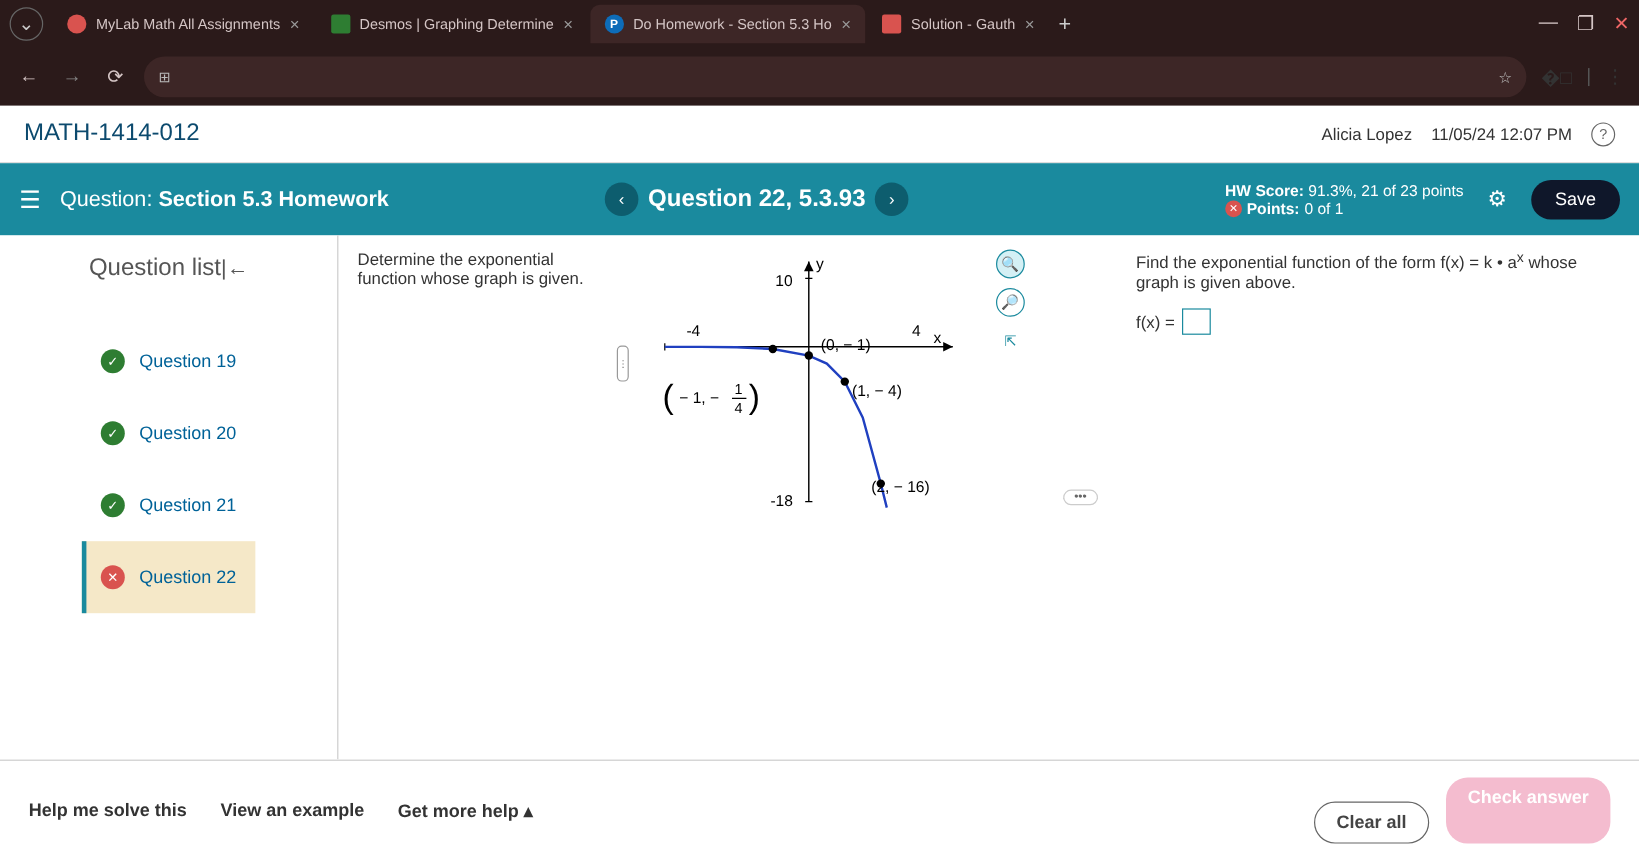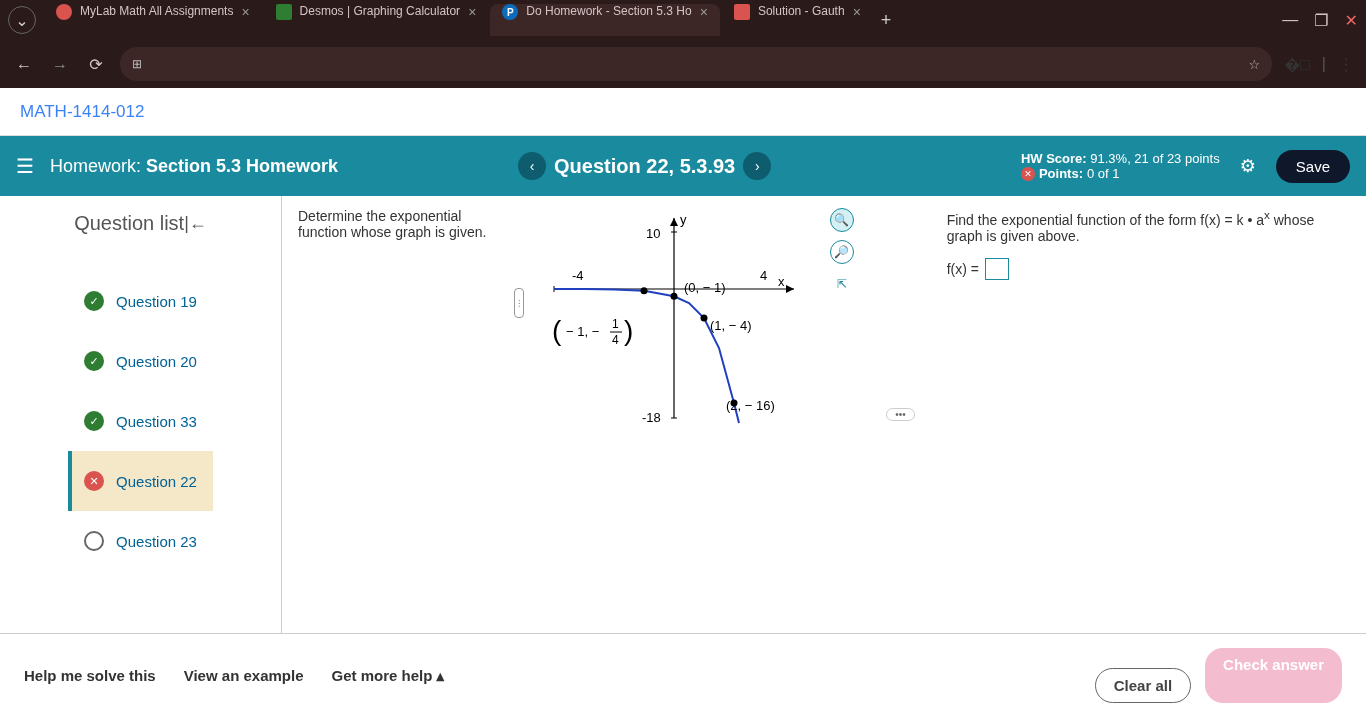--- a/index.html
+++ b/index.html
@@ -1,36 +1,36 @@
 <!DOCTYPE html>
 <html><head>
 <meta charset="utf-8">
 <style>
 * { box-sizing: border-box; margin: 0; padding: 0; }
 body { font-family: Arial, sans-serif; background: #2b1a1a; color: #333; width: 1366px; height: 717px; overflow: hidden; }
 
 
 .browser-top { background: #2b1a1a; height: 40px; display: flex; align-items: center; padding: 0 8px; }
 .tab-drop { width: 28px; height: 28px; border: 1px solid #666; border-radius: 50%; display: flex; align-items: center; justify-content: center; color: #ccc; margin-right: 8px; }
-.tab { height: 32px; display: flex; padding: 0 12px; color: #d4c5c5; font-size: 12px; border-radius: 8px 8px 0 0; margin-right: 2px; max-width: 240px; }
+.tab { height: 32px; display: flex; align-items: center; padding: 0 12px; color: #d4c5c5; font-size: 12px; border-radius: 8px 8px 0 0; margin-right: 2px; max-width: 240px; }
 .tab.active { background: #3d2626; }
 .tab-icon { width: 16px; height: 16px; margin-right: 8px; border-radius: 2px; flex-shrink: 0; }
 .tab-close { margin-left: 8px; color: #999; font-size: 14px; }
 .win-controls { margin-left: auto; display: flex; gap: 16px; color: #d4c5c5; }
 
 .addr-bar { background: #2b1a1a; height: 48px; display: flex; align-items: center; padding: 0 12px; gap: 12px; }
 .nav-btn { color: #888; font-size: 16px; width: 24px; text-align: center; }
 .nav-btn.active { color: #d4c5c5; }
 .url-box { flex: 1; background: #3d2626; border-radius: 20px; height: 34px; display: flex; align-items: center; padding: 0 12px; color: #bbb; font-size: 13px; }
 .url-icon { margin-right: 8px; font-size: 12px; }
 
 
 .app { background: #fff; height: 629px; display: flex; flex-direction: column; }
 .app-header { height: 48px; display: flex; align-items: center; padding: 0 20px; border-bottom: 1px solid #ddd; }
-.course-id { font-size: 17px; color: #3b82f6; }
+.course-id { font-size: 20px; color: #0c4a6e; }
 .hdr-right { margin-left: auto; display: flex; align-items: center; gap: 16px; font-size: 14px; color: #333; }
 .help-icon { width: 20px; height: 20px; border: 1.5px solid #666; border-radius: 50%; display: flex; align-items: center; justify-content: center; font-size: 12px; color: #666; }
 
 .hw-bar { background: #1a8a9e; color: #fff; height: 60px; display: flex; align-items: center; padding: 0 16px; }
 .menu-icon { font-size: 20px; margin-right: 16px; }
 .hw-title { font-size: 18px; }
 .hw-title strong { font-weight: bold; }
 .q-nav { display: flex; align-items: center; gap: 8px; margin-left: 180px; }
 .q-nav-btn { width: 28px; height: 28px; background: #0d5d6e; border-radius: 50%; display: flex; align-items: center; justify-content: center; font-size: 14px; }
 .q-label { font-size: 20px; font-weight: bold; }
@@ -82,21 +82,21 @@
 
 <div class="browser-top">
   <div class="tab-drop">⌄</div>
   <div class="tab">
     <div class="tab-icon" style="background:#d9534f;border-radius:50%"></div>
     <span>MyLab Math All Assignments</span>
     <span class="tab-close">×</span>
   </div>
   <div class="tab">
     <div class="tab-icon" style="background:#2e7d32"></div>
-    <span>Desmos | Graphing Calculator</span>
+    <span>Desmos | Graphing Determine</span>
     <span class="tab-close">×</span>
   </div>
   <div class="tab active">
     <div class="tab-icon" style="background:#0d6cb9;border-radius:50%;color:#fff;display:flex;align-items:center;justify-content:center;font-size:10px;font-weight:bold">P</div>
     <span>Do Homework - Section 5.3 Ho</span>
     <span class="tab-close">×</span>
   </div>
   <div class="tab">
     <div class="tab-icon" style="background:#d9534f"></div>
     <span>Solution - Gauth</span>
@@ -119,26 +119,31 @@
     <span style="margin-left:auto">☆</span>
   </div>
   <span>�□</span>
   <span style="color:#555">|</span>
   <span>⋮</span>
 </div>
 
 <div class="app">
   <div class="app-header">
     <span class="course-id">MATH-1414-012</span>
+    <div class="hdr-right">
+      <span>Alicia Lopez</span>
+      <span>11/05/24 12:07 PM</span>
+      <span class="help-icon">?</span>
+    </div>
   </div>
 
   <div class="hw-bar">
     <span class="menu-icon">☰</span>
     <span class="hw-title">
-      <span>Homework:</span> <strong>Section 5.3 Homework</strong>
+      <span>Question:</span> <strong>Section 5.3 Homework</strong>
     </span>
     <div class="q-nav">
       <div class="q-nav-btn">‹</div>
       <span class="q-label">Question 22, 5.3.93</span>
       <div class="q-nav-btn">›</div>
     </div>
     <div class="score-box">
       <div><strong>HW Score:</strong> <span>91.3%, 21 of 23 points</span></div>
       <div class="pts">
           <span class="x-badge">✕</span> 
@@ -160,29 +165,25 @@
         <div class="q-item">
           <span class="q-status ok">✓</span>
           <span>Question 19</span>
         </div>
         <div class="q-item">
           <span class="q-status ok">✓</span>
           <span>Question 20</span>
         </div>
         <div class="q-item">
           <span class="q-status ok">✓</span>
-          <span>Question 33</span>
+          <span>Question 21</span>
         </div>
         <div class="q-item active">
           <span class="q-status bad">✕</span>
           <span>Question 22</span>
-        </div>
-        <div class="q-item">
-          <span class="q-status open"></span>
-          <span>Question 23</span>
         </div>
       </div>
     </div>
 
     <div class="content">
       <div class="problem-top">
         <div class="prompt-text">Determine the exponential function whose graph is given.</div>
         <div style="position:relative;width:20px">
           <div style="position:absolute;top:80px;left:0;width:10px;height:30px;border:1px solid #999;border-radius:4px;display:flex;align-items:center;justify-content:center;font-size:8px;color:#666">⋮</div>
         </div>

